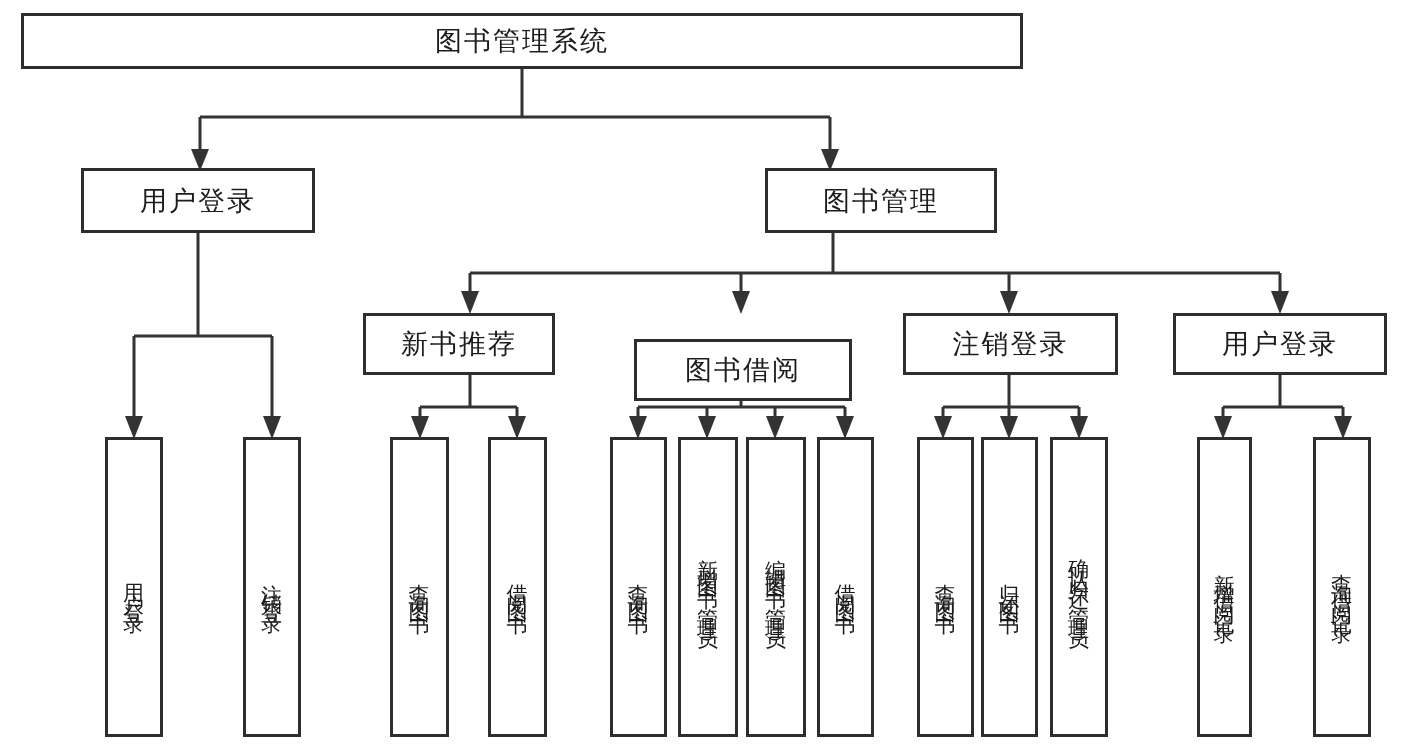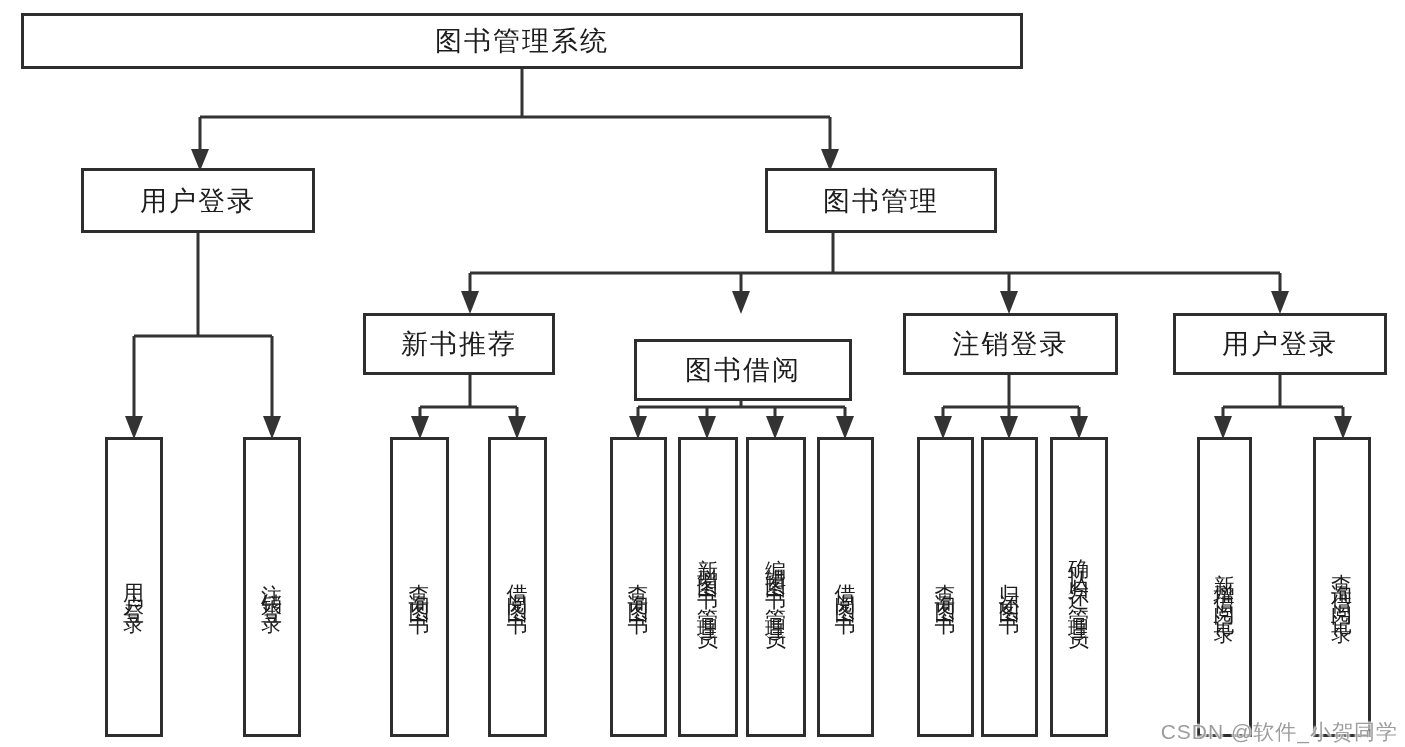--- a/index.html
+++ b/index.html
@@ -191,15 +191,14 @@
     <span class="vtext">确认归还（管理员）</span>
   </div>
 
   <div class="leaf" style="left:1197px; width:55px;">
     <span class="vtext">新增借阅记录</span>
   </div>
   <div class="leaf" style="left:1313px; width:58px;">
     <span class="vtext">查询借阅记录</span>
   </div>
 
-  <div id="watermark">CSDN @软件_小贺同学</div>
 
 </div>
 
 </body></html>

